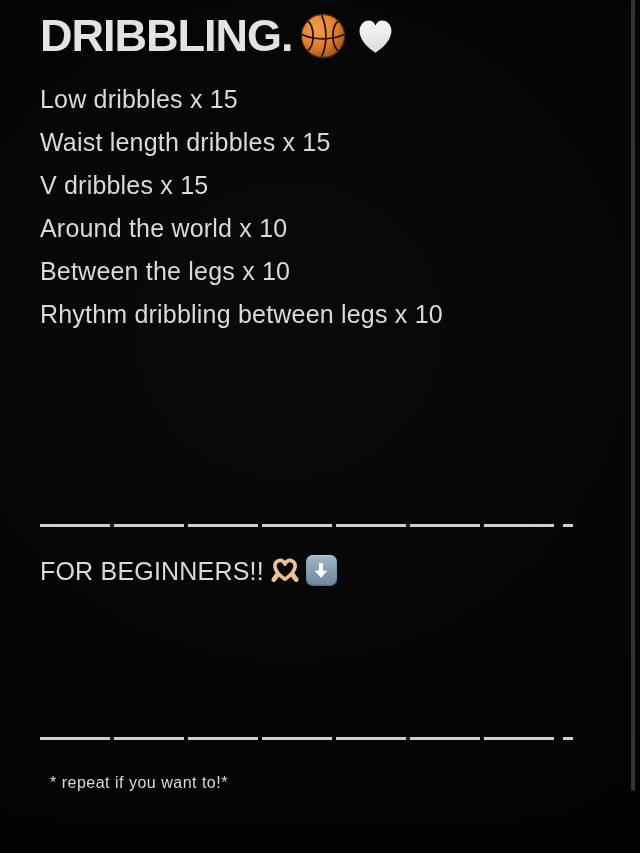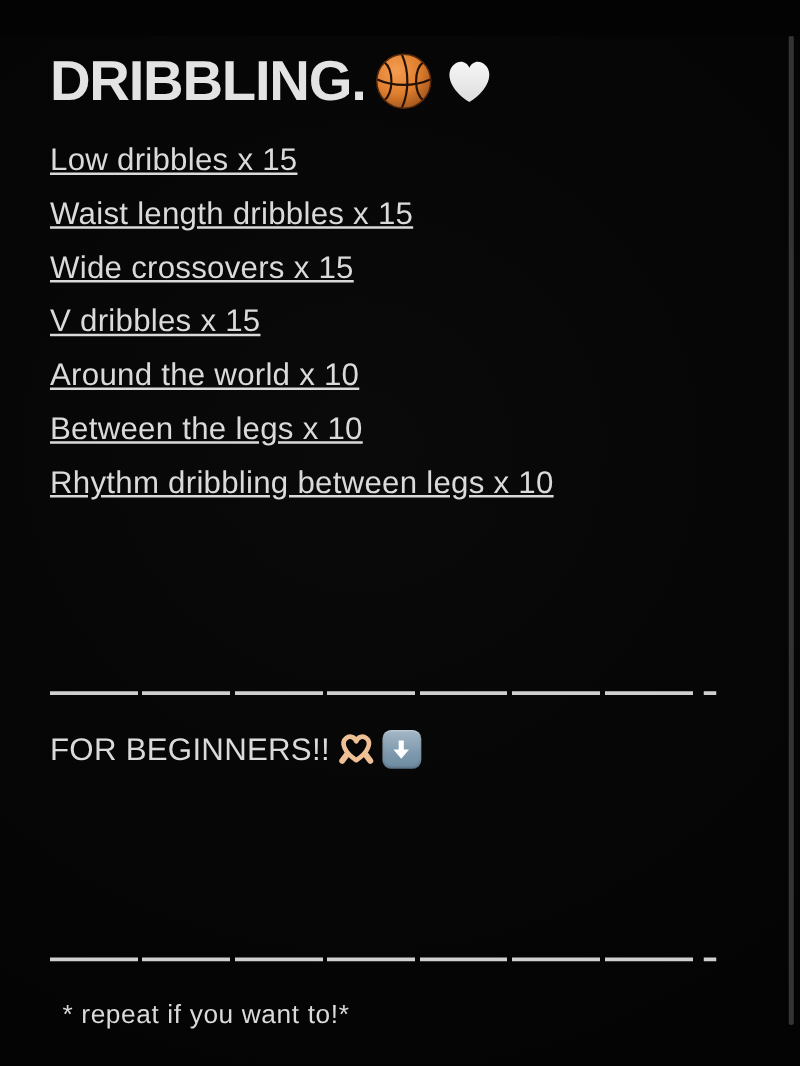--- a/index.html
+++ b/index.html
@@ -6,35 +6,34 @@
   body {
     width: 640px; height: 853px;
     background: #030303;
     font-family: "Liberation Sans", "DejaVu Sans", sans-serif;
     overflow: hidden;
   }
   .page {
     position: relative;
     width: 640px; height: 823px;
     background: radial-gradient(ellipse 120% 90% at 45% 40%, #0a0a0a 0%, #050505 55%, #020202 100%);
-    margin-top: 29px;
   }
   .title-row {
     position: absolute; left: 40px; top: 10px;
     display: flex; align-items: center; gap: 7px;
   }
   .title-text {
     font-size: 45px; font-weight: 700; letter-spacing: -1px;
     color: #e3e3e3;
   }
   .title-row svg { display: block; }
   .list {
     position: absolute; left: 40px;
     font-size: 25px; line-height: 43px; color: #dadada;
-    letter-spacing: 0.2px; white-space: nowrap; text-decoration: underline;
+    letter-spacing: 0.2px; white-space: nowrap;
   }
   .list-main { top: 78px; }
   .list-beginners { top: 589px; }
   .divider {
     position: absolute; left: 40px; width: 516px; height: 3px;
     background: repeating-linear-gradient(to right, #cfcfcf 0px, #cfcfcf 70px, rgba(0,0,0,0) 70px, rgba(0,0,0,0) 74px);
   }
   .divider::after {
     content: ""; position: absolute; left: 523px; top: 0;
     width: 10px; height: 3px; background: #cfcfcf;
@@ -48,21 +47,21 @@
   }
   .beginners-heading svg { display: block; }
   .down-arrow-badge {
     width: 31px; height: 31px; border-radius: 7px;
     background: linear-gradient(180deg, #a4b8c7 0%, #7e99ad 60%, #6d8aa0 100%);
     display: flex; align-items: center; justify-content: center;
     box-shadow: inset 0 -1px 2px rgba(0,0,0,0.25), inset 0 1px 1px rgba(255,255,255,0.35);
   }
   .footer-note {
     position: absolute; left: 50px; top: 763px;
-    font-size: 21px; line-height: 40px; color: #dadada; letter-spacing: 0.5px;
+    font-size: 16px; line-height: 40px; color: #dadada; letter-spacing: 0.5px;
   }
   .scrollbar-thumb {
     position: absolute; left: 631px; top: 0;
     width: 4px; height: 791px;
     background: #343434; border-radius: 0 0 2px 2px;
   }
 </style>
 </head>
 <body>
 
@@ -98,21 +97,20 @@
           </linearGradient>
         </defs>
         <path d="M32 55 C9 40.5 4.5 21.5 14 12.7 C21 6.2 29.6 9.5 32 16.2 C34.4 9.5 43 6.2 50 12.7 C59.5 21.5 55 40.5 32 55 Z" fill="url(#wh)"></path>
       </svg>
     </span>
   </div>
 
   <div class="list list-main">
     <div>Low dribbles x 15</div>
     <div>Waist length dribbles x 15</div>
-    <div>Wide crossovers x 15</div>
     <div>V dribbles x 15</div>
     <div>Around the world x 10</div>
     <div>Between the legs x 10</div>
     <div>Rhythm dribbling between legs x 10</div>
   </div>
 
   <div class="divider divider-1"></div>
 
   <div class="beginners-heading">
     <span>FOR BEGINNERS!!</span>

